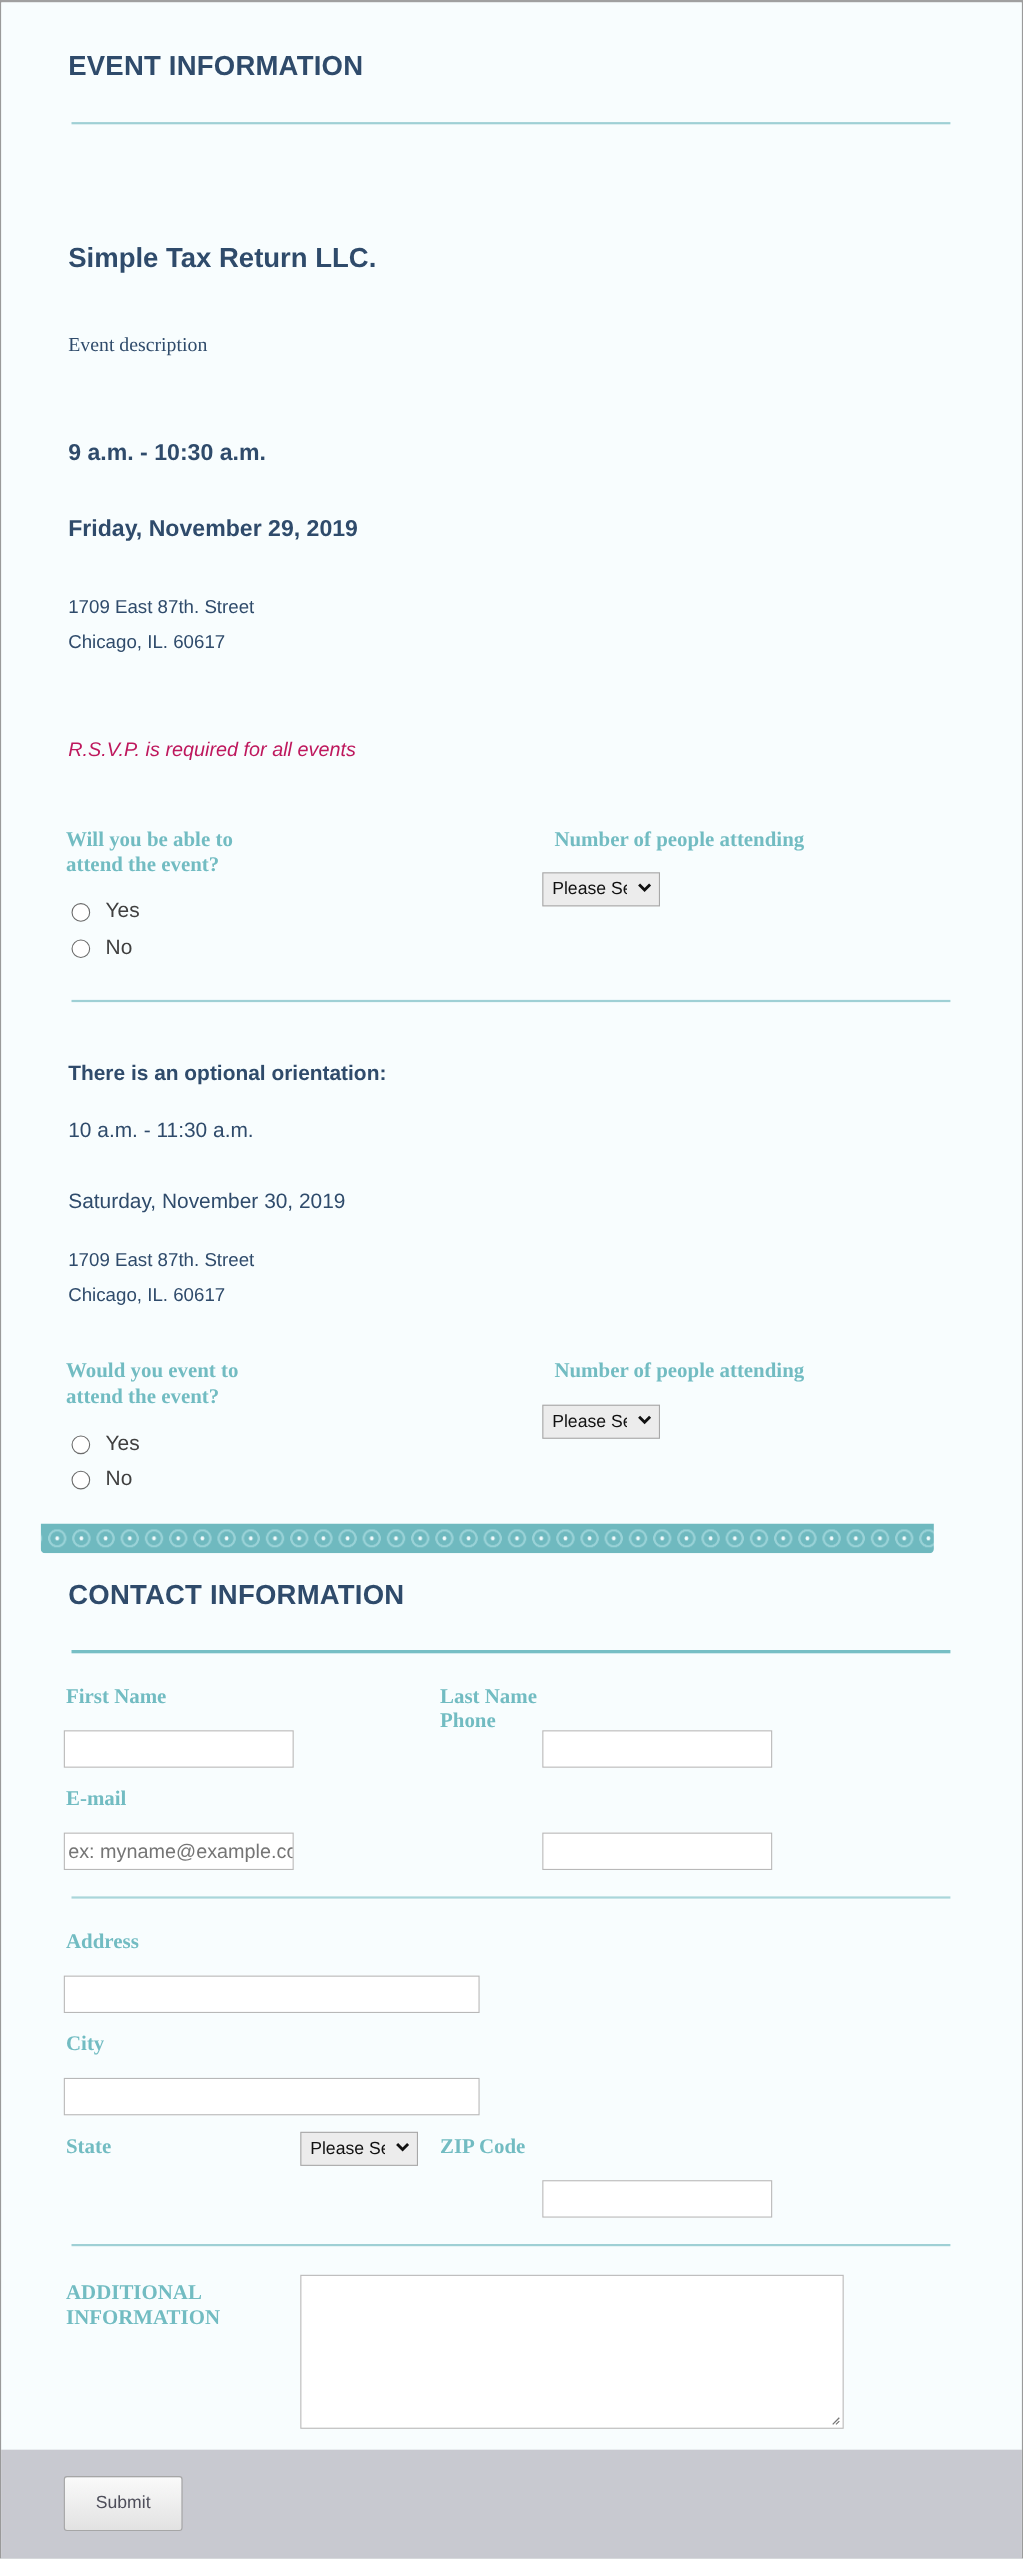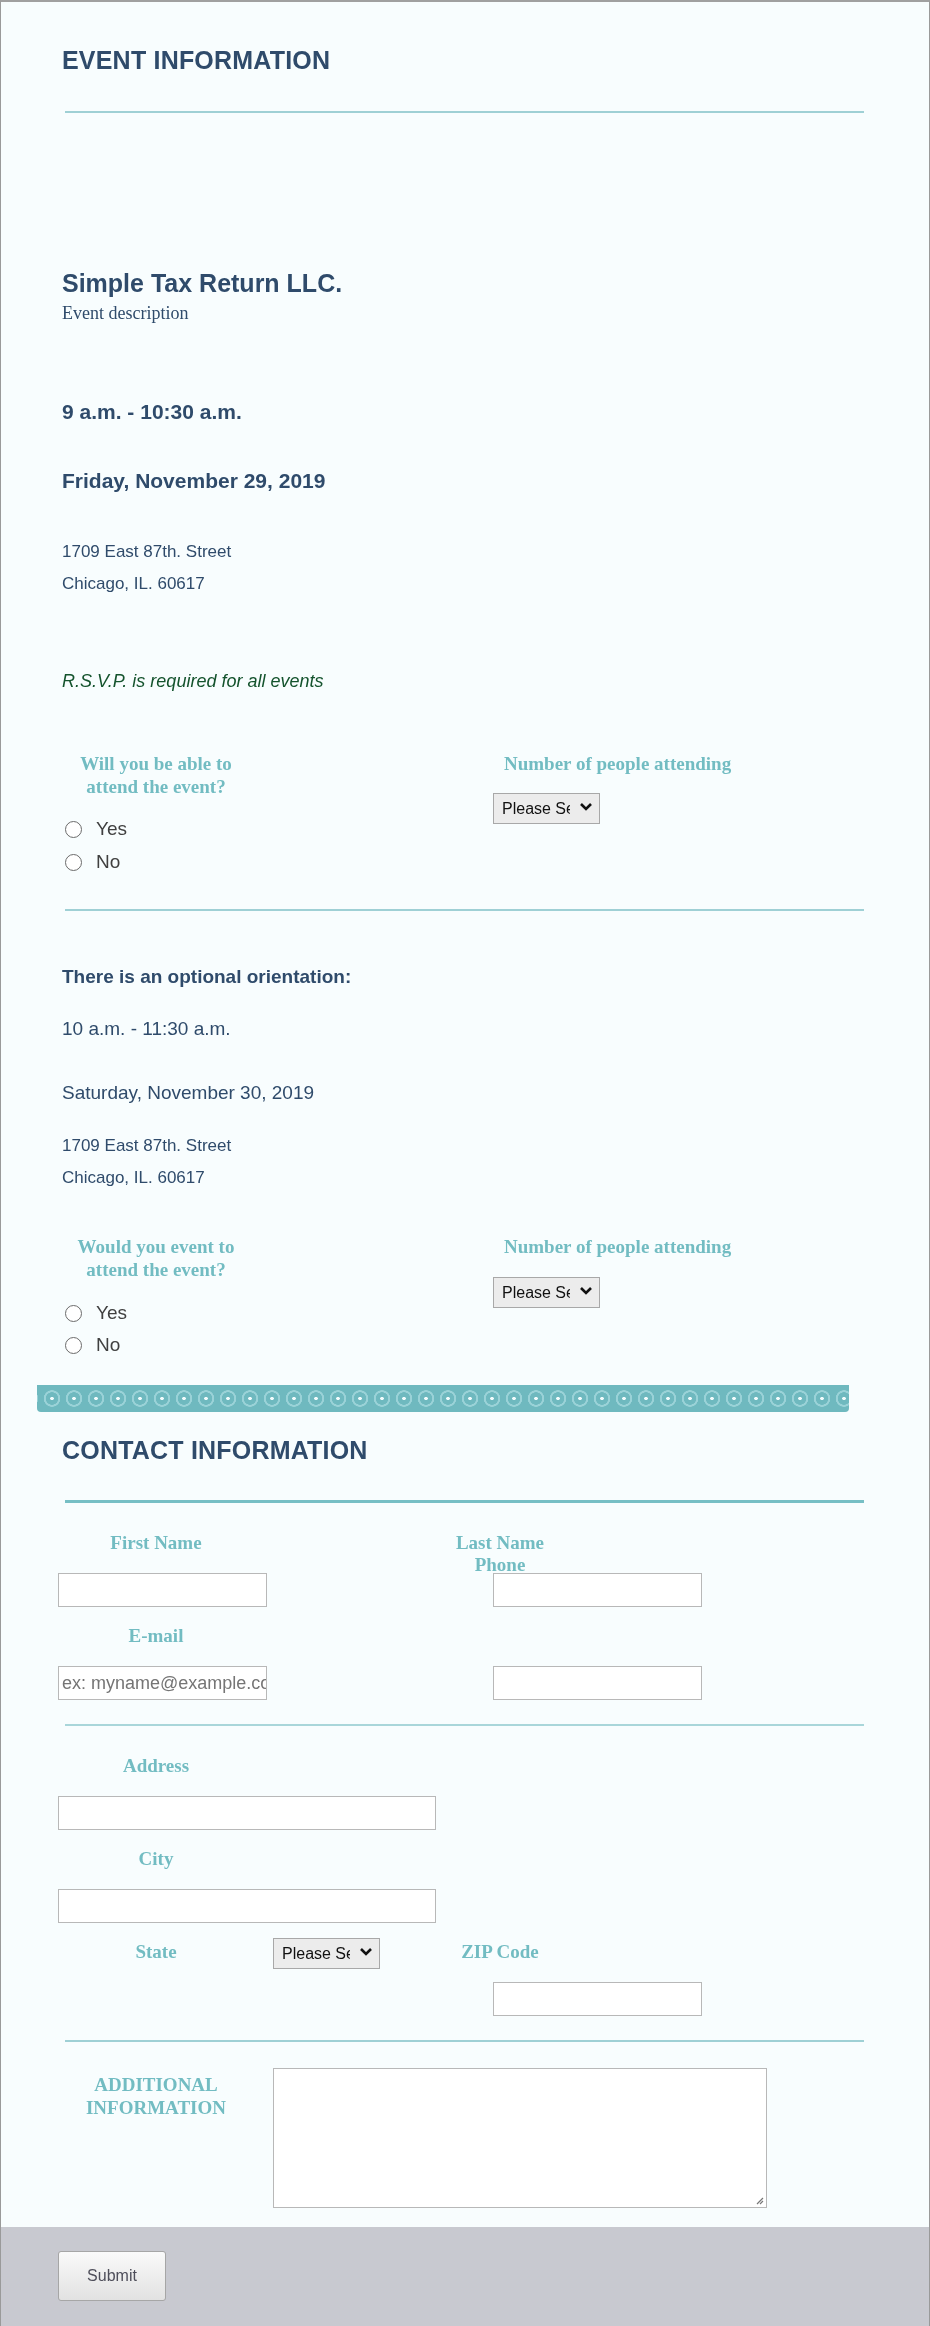--- a/index.html
+++ b/index.html
@@ -5,27 +5,27 @@
     * { box-sizing: border-box; margin: 0; padding: 0; }
     html, body { width: 930px; background: #f8fdfe; }
     body { position: relative; width: 930px; height: 2326px; overflow: hidden; font-family: "Liberation Sans", sans-serif; }
     .frame { position: absolute; left: 0; top: 0; width: 930px; height: 2326px; border: 1px solid #9a9a9a; border-top: 2px solid #a0a0a0; background: #f8fdfe; }
     .abs { position: absolute; }
     .h-section { font-family: "Liberation Sans", sans-serif; font-weight: bold; font-size: 25px; color: #2f4b6b; letter-spacing: 0.2px; }
     .rule { position: absolute; left: 65px; width: 799px; height: 2px; background: #9fd0d5; }
     .rule.strong { height: 3px; background: #77bfc5; }
     .rule.dotted { height: 2px; background: #a9d6da; }
     .text-dark { color: #2f4b6b; }
-    .company { font-weight: bold; font-size: 25px; margin-top: 48px; }
+    .company { font-weight: bold; font-size: 25px; }
     .desc { font-family: "Liberation Serif", serif; font-size: 18px; color: #2f4b6b; }
     .bold20 { font-weight: bold; font-size: 21px; text-align: center; }
     .reg18 { font-size: 17px; line-height: 32px; }
-    .italic { font-style: italic; font-size: 18px; color: #14532d; }
+    .italic { font-style: italic; font-size: 18px; color: #be185d; }
     .lbl { font-family: "Liberation Serif", serif; font-weight: bold; font-size: 19px; color: #72bcc2; line-height: 23px; }
-    .lbl.right { text-align: center; }
+    .lbl.right { text-align: left; }
     .radio-row { position: absolute; display: flex; align-items: center; }
     .radio { width: 17px; height: 17px; border: 1.5px solid #6b6b6b; border-radius: 50%; background: #fff; margin-right: 14px; }
     .radio-label { font-size: 19px; color: #404040; }
     .select { position: absolute; height: 31px; width: 107px; border: 1px solid #a8a8a8; background: #ececec; font-size: 16px; color: #111; display: flex; align-items: center; padding-left: 8px; }
     .select .sel-text { width: 68px; overflow: hidden; white-space: nowrap; }
     .select .chev { position: absolute; right: 6px; top: 6px; width: 14px; height: 14px; }
     .input { position: absolute; height: 34px; border: 1.5px solid #b8b8b8; background: #fff; font-size: 18px; color: #757575; padding-left: 3px; display: flex; align-items: center; overflow: hidden; white-space: nowrap; }
     .textarea { position: absolute; border: 1.5px solid #b8b8b8; background: #fff; }
     .textarea .grip { position: absolute; right: 2px; bottom: 2px; width: 10px; height: 10px; }
     .banner { position: absolute; left: 37px; top: 1385px; width: 812px; height: 27px; border-radius: 0 0 4px 4px; background-color: #6fb9bf;

